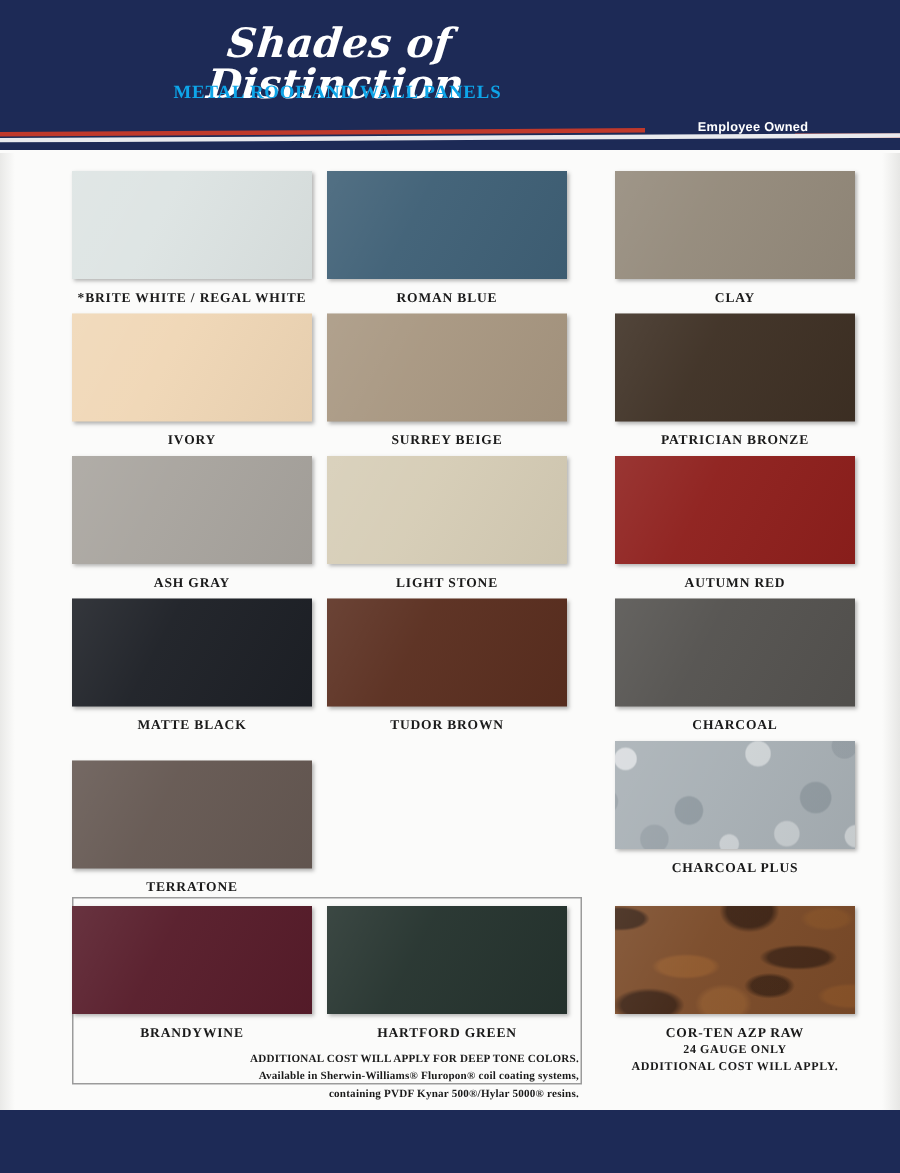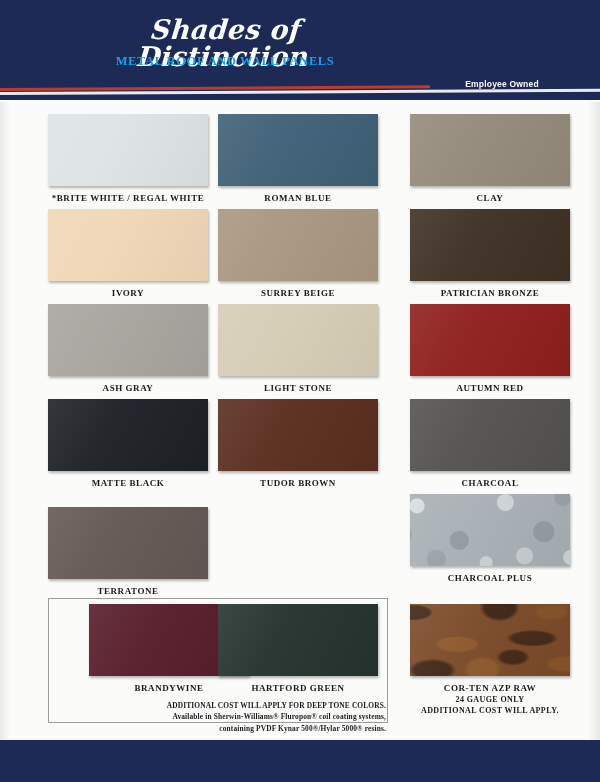--- a/index.html
+++ b/index.html
@@ -324,21 +324,21 @@
         </div>
         <div class="cap">TERRATONE</div>
       </div>
       <div class="cell" style="left: 410px; top: 390px;">
         <div class="swatch textured" style="background: rgb(168, 176, 181);">
           <div class="tex" style="background-image: radial-gradient(circle at 12% 22%, rgba(255, 255, 255, 0.55) 0px, rgba(255, 255, 255, 0.55) 7px, transparent 8px), radial-gradient(circle at 34% 62%, rgba(120, 132, 140, 0.5) 0px, rgba(120, 132, 140, 0.5) 9px, transparent 10px), radial-gradient(circle at 58% 18%, rgba(255, 255, 255, 0.45) 0px, rgba(255, 255, 255, 0.45) 8px, transparent 9px), radial-gradient(circle at 78% 52%, rgba(120, 132, 140, 0.45) 0px, rgba(120, 132, 140, 0.45) 10px, transparent 11px), radial-gradient(circle at 92% 82%, rgba(255, 255, 255, 0.45) 0px, rgba(255, 255, 255, 0.45) 7px, transparent 8px), radial-gradient(circle at 22% 84%, rgba(130, 140, 148, 0.42) 0px, rgba(130, 140, 148, 0.42) 9px, transparent 10px), radial-gradient(circle at 48% 88%, rgba(255, 255, 255, 0.4) 0px, rgba(255, 255, 255, 0.4) 6px, transparent 7px), radial-gradient(circle at 68% 80%, rgba(255, 255, 255, 0.35) 0px, rgba(255, 255, 255, 0.35) 8px, transparent 9px), radial-gradient(circle at 5% 55%, rgba(125, 135, 143, 0.4) 0px, rgba(125, 135, 143, 0.4) 8px, transparent 9px), radial-gradient(circle at 88% 12%, rgba(130, 140, 148, 0.4) 0px, rgba(130, 140, 148, 0.4) 8px, transparent 9px);"></div>
           <div class="gloss"></div>
         </div>
         <div class="cap">CHARCOAL PLUS</div>
       </div>
-      <div class="cell" style="left: 48px; top: 500px; padding-left: 41px;">
+      <div class="cell" style="left: 48px; top: 500px;">
         <div class="swatch" style="background: rgb(87, 28, 42);">
           <div class="gloss"></div>
         </div>
         <div class="cap">BRANDYWINE</div>
       </div>
       <div class="cell" style="left: 218px; top: 500px;">
         <div class="swatch" style="background: rgb(37, 51, 46);">
           <div class="gloss"></div>
         </div>
         <div class="cap">HARTFORD GREEN</div>

